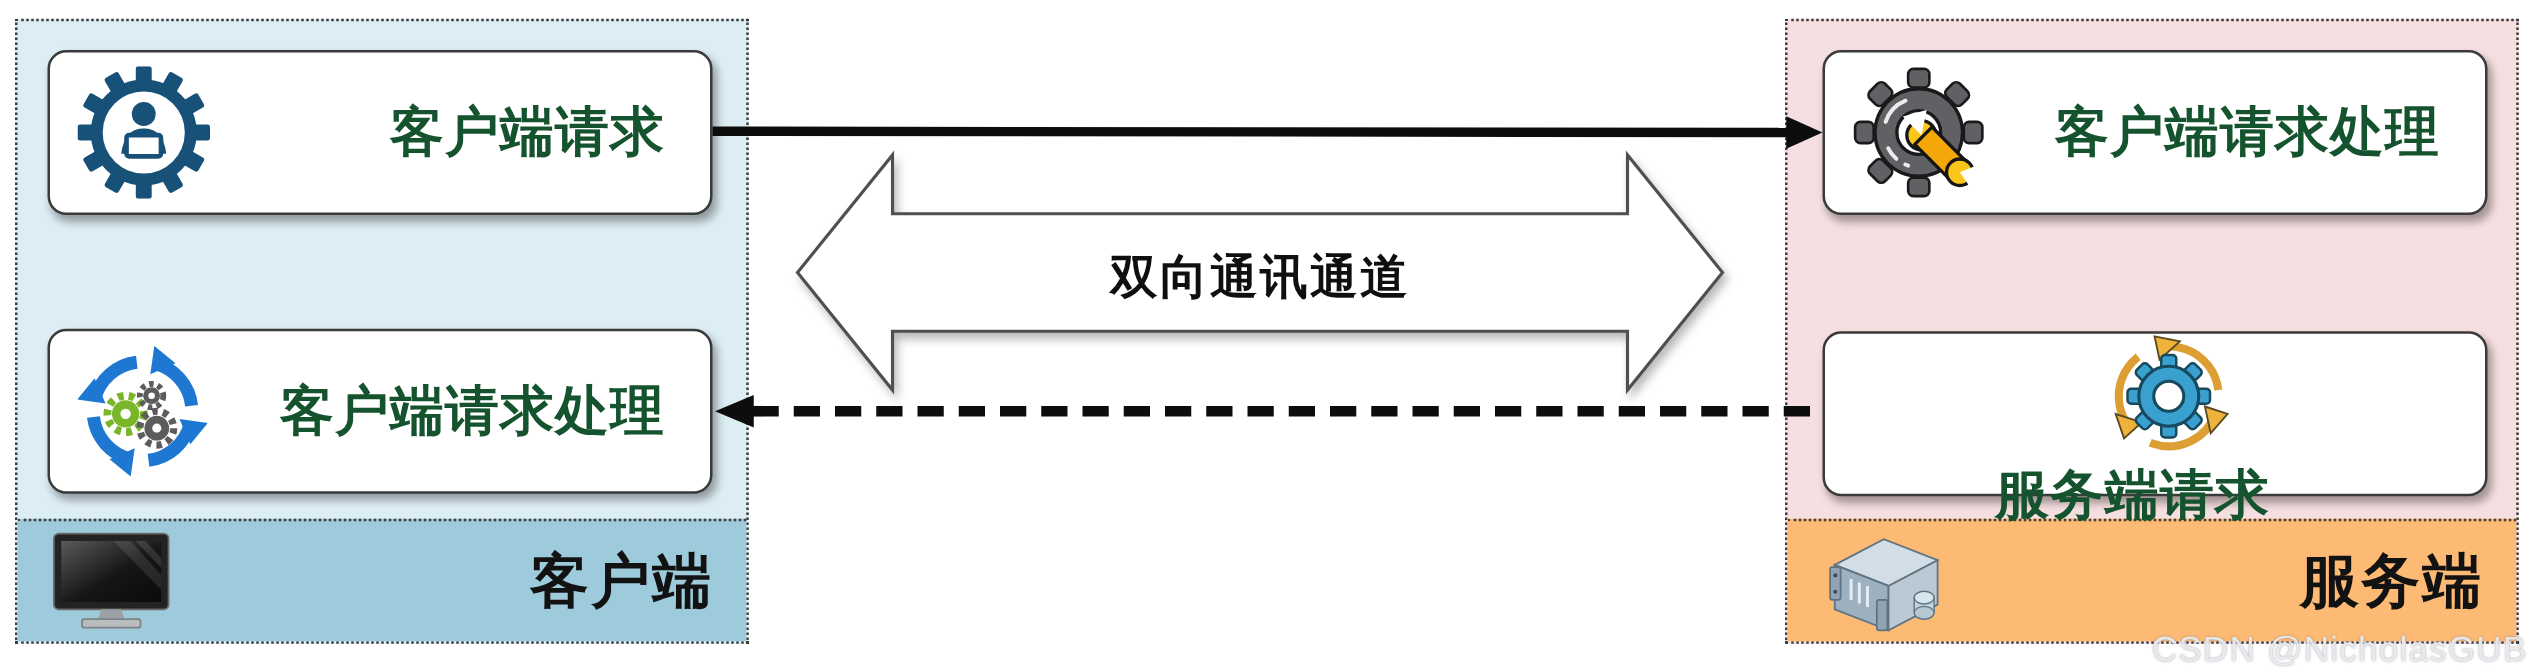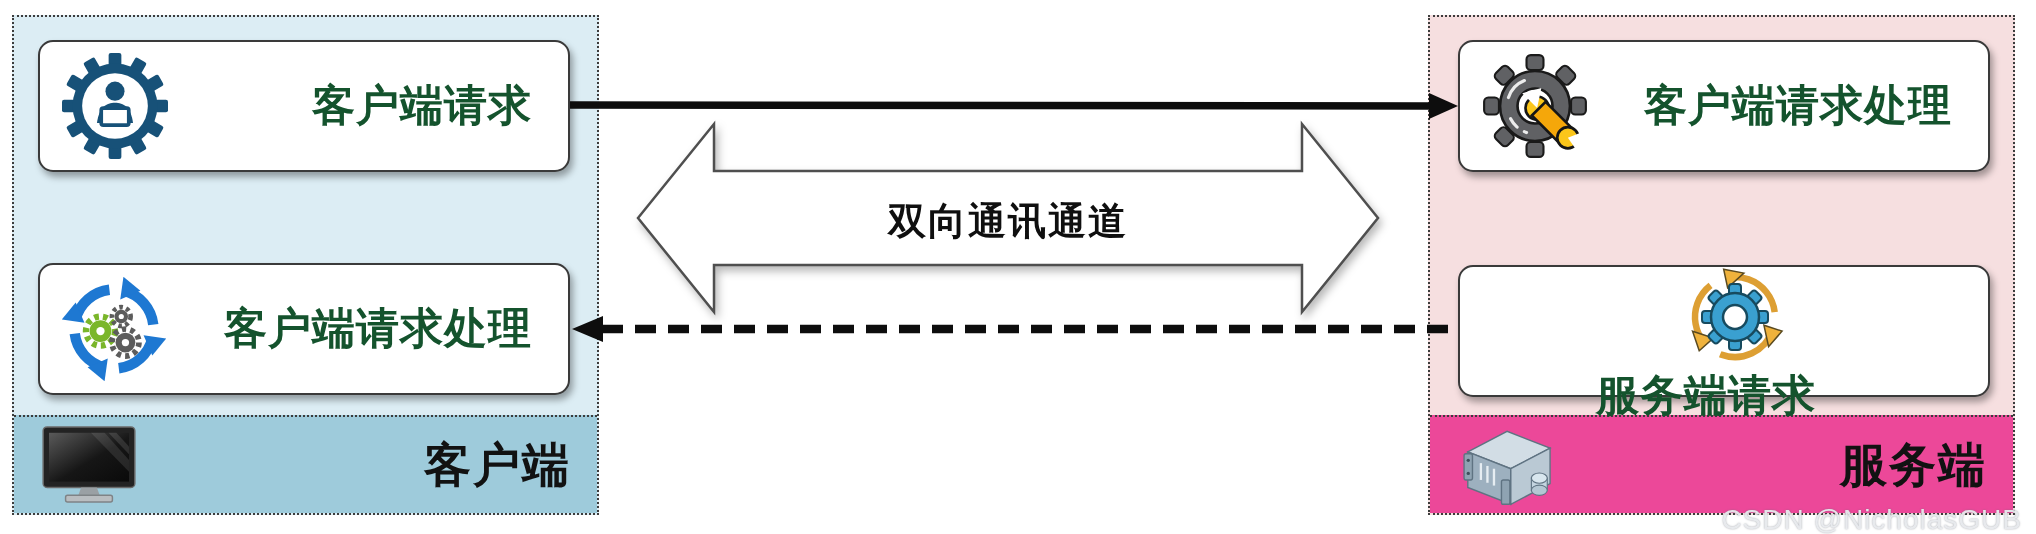--- a/index.html
+++ b/index.html
@@ -21,21 +21,21 @@
   .panel.client{left:12px;background:#dcedf4;}
   .panel.server{left:1428px;background:#f6dfe0;}
   .panel-body{flex:1;}
   .strip{
     height:98px;
     border-top:2px dotted #3c3c3c;
     display:flex;align-items:center;
     box-sizing:border-box;
   }
   .client .strip{background:#9ecbdb;}
-  .server .strip{background:#ec4899;}
+  .server .strip{background:#fdba74;}
   .strip .strip-icon{margin-left:26px;flex:0 0 auto;}
   .strip-label{
     flex:1;text-align:right;padding-right:26px;
     font-size:47px;font-weight:bold;color:#121212;
     letter-spacing:2px;
   }
   .card{
     position:absolute;
     width:532px;height:132px;
     background:#ffffff;

